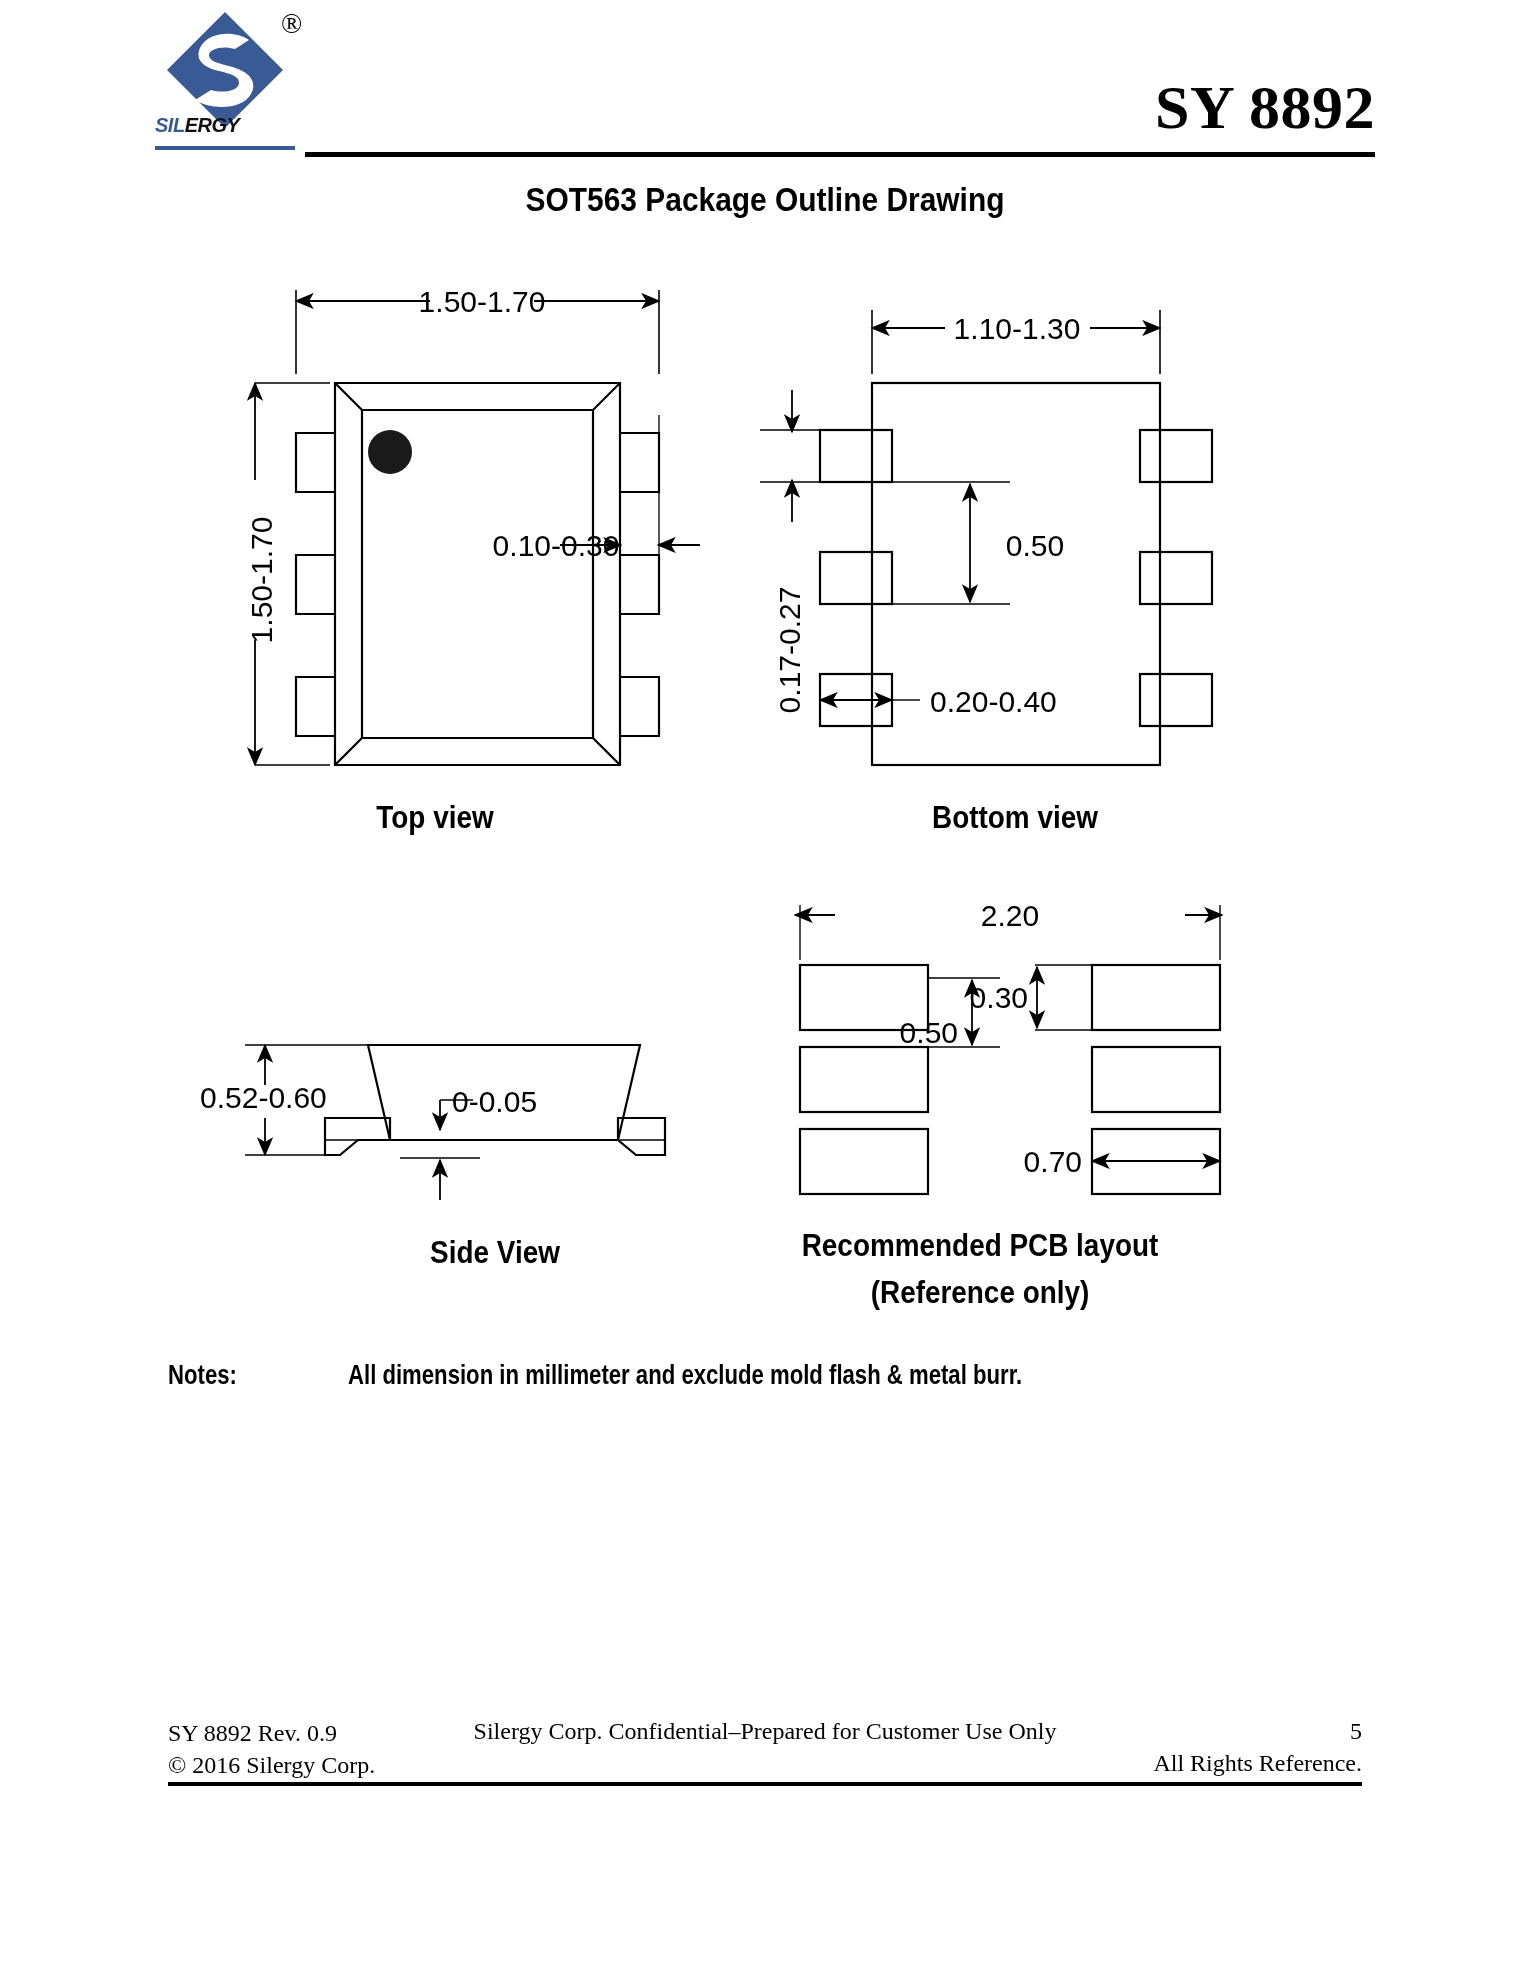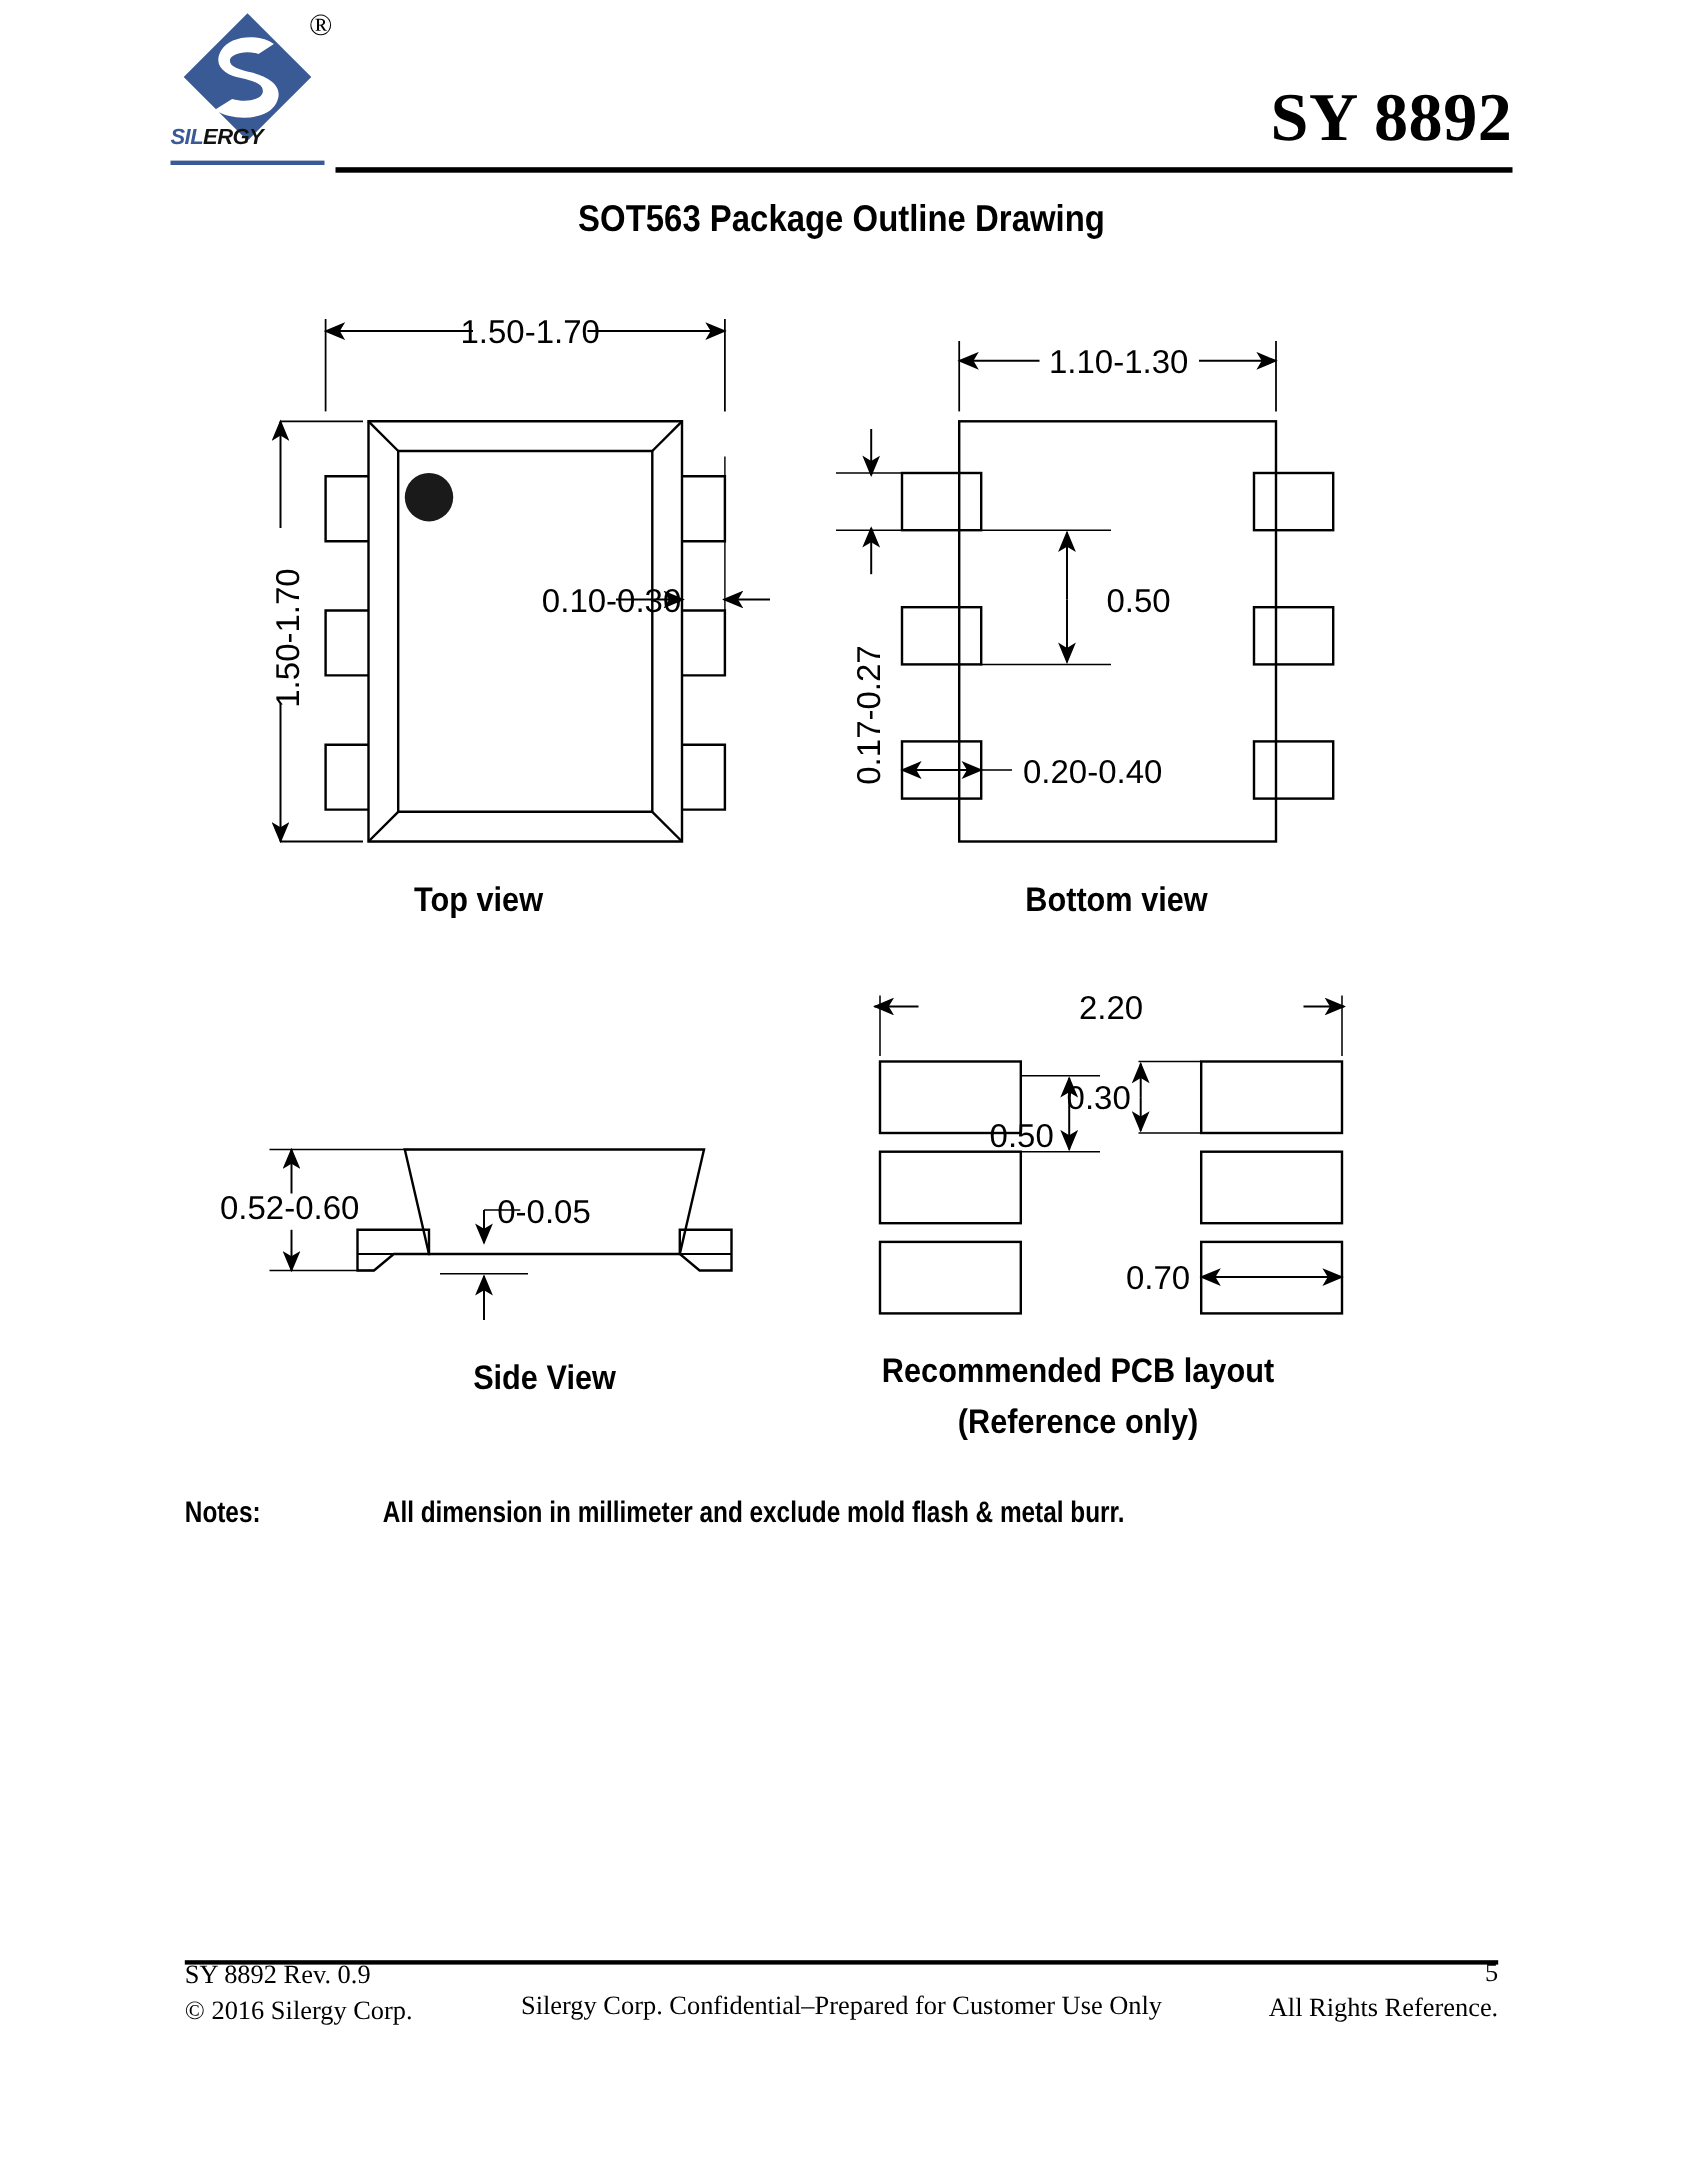--- a/index.html
+++ b/index.html
@@ -151,40 +151,39 @@
     left: 168px;
     right: 168px;
     top: 1782px;
     height: 4px;
     background: #000;
   }
   .footer {
     position: absolute;
     left: 168px;
     right: 168px;
-    top: 1781px;
+    top: 1718px;
     height: 90px;
     font-family: "Liberation Serif", serif;
     font-size: 24px;
   }
   .footer-left {
     position: absolute;
     left: 0;
     top: 0;
     line-height: 1.32;
     white-space: nowrap;
   }
   .footer-center {
     position: absolute;
     left: 0;
     right: 0;
     top: 0;
     text-align: center;
     white-space: nowrap;
-    margin-top: 30px;
   }
   .footer-right-num {
     position: absolute;
     right: 0;
     top: 0;
     white-space: nowrap;
   }
   .footer-right-rights {
     position: absolute;
     right: 0;

